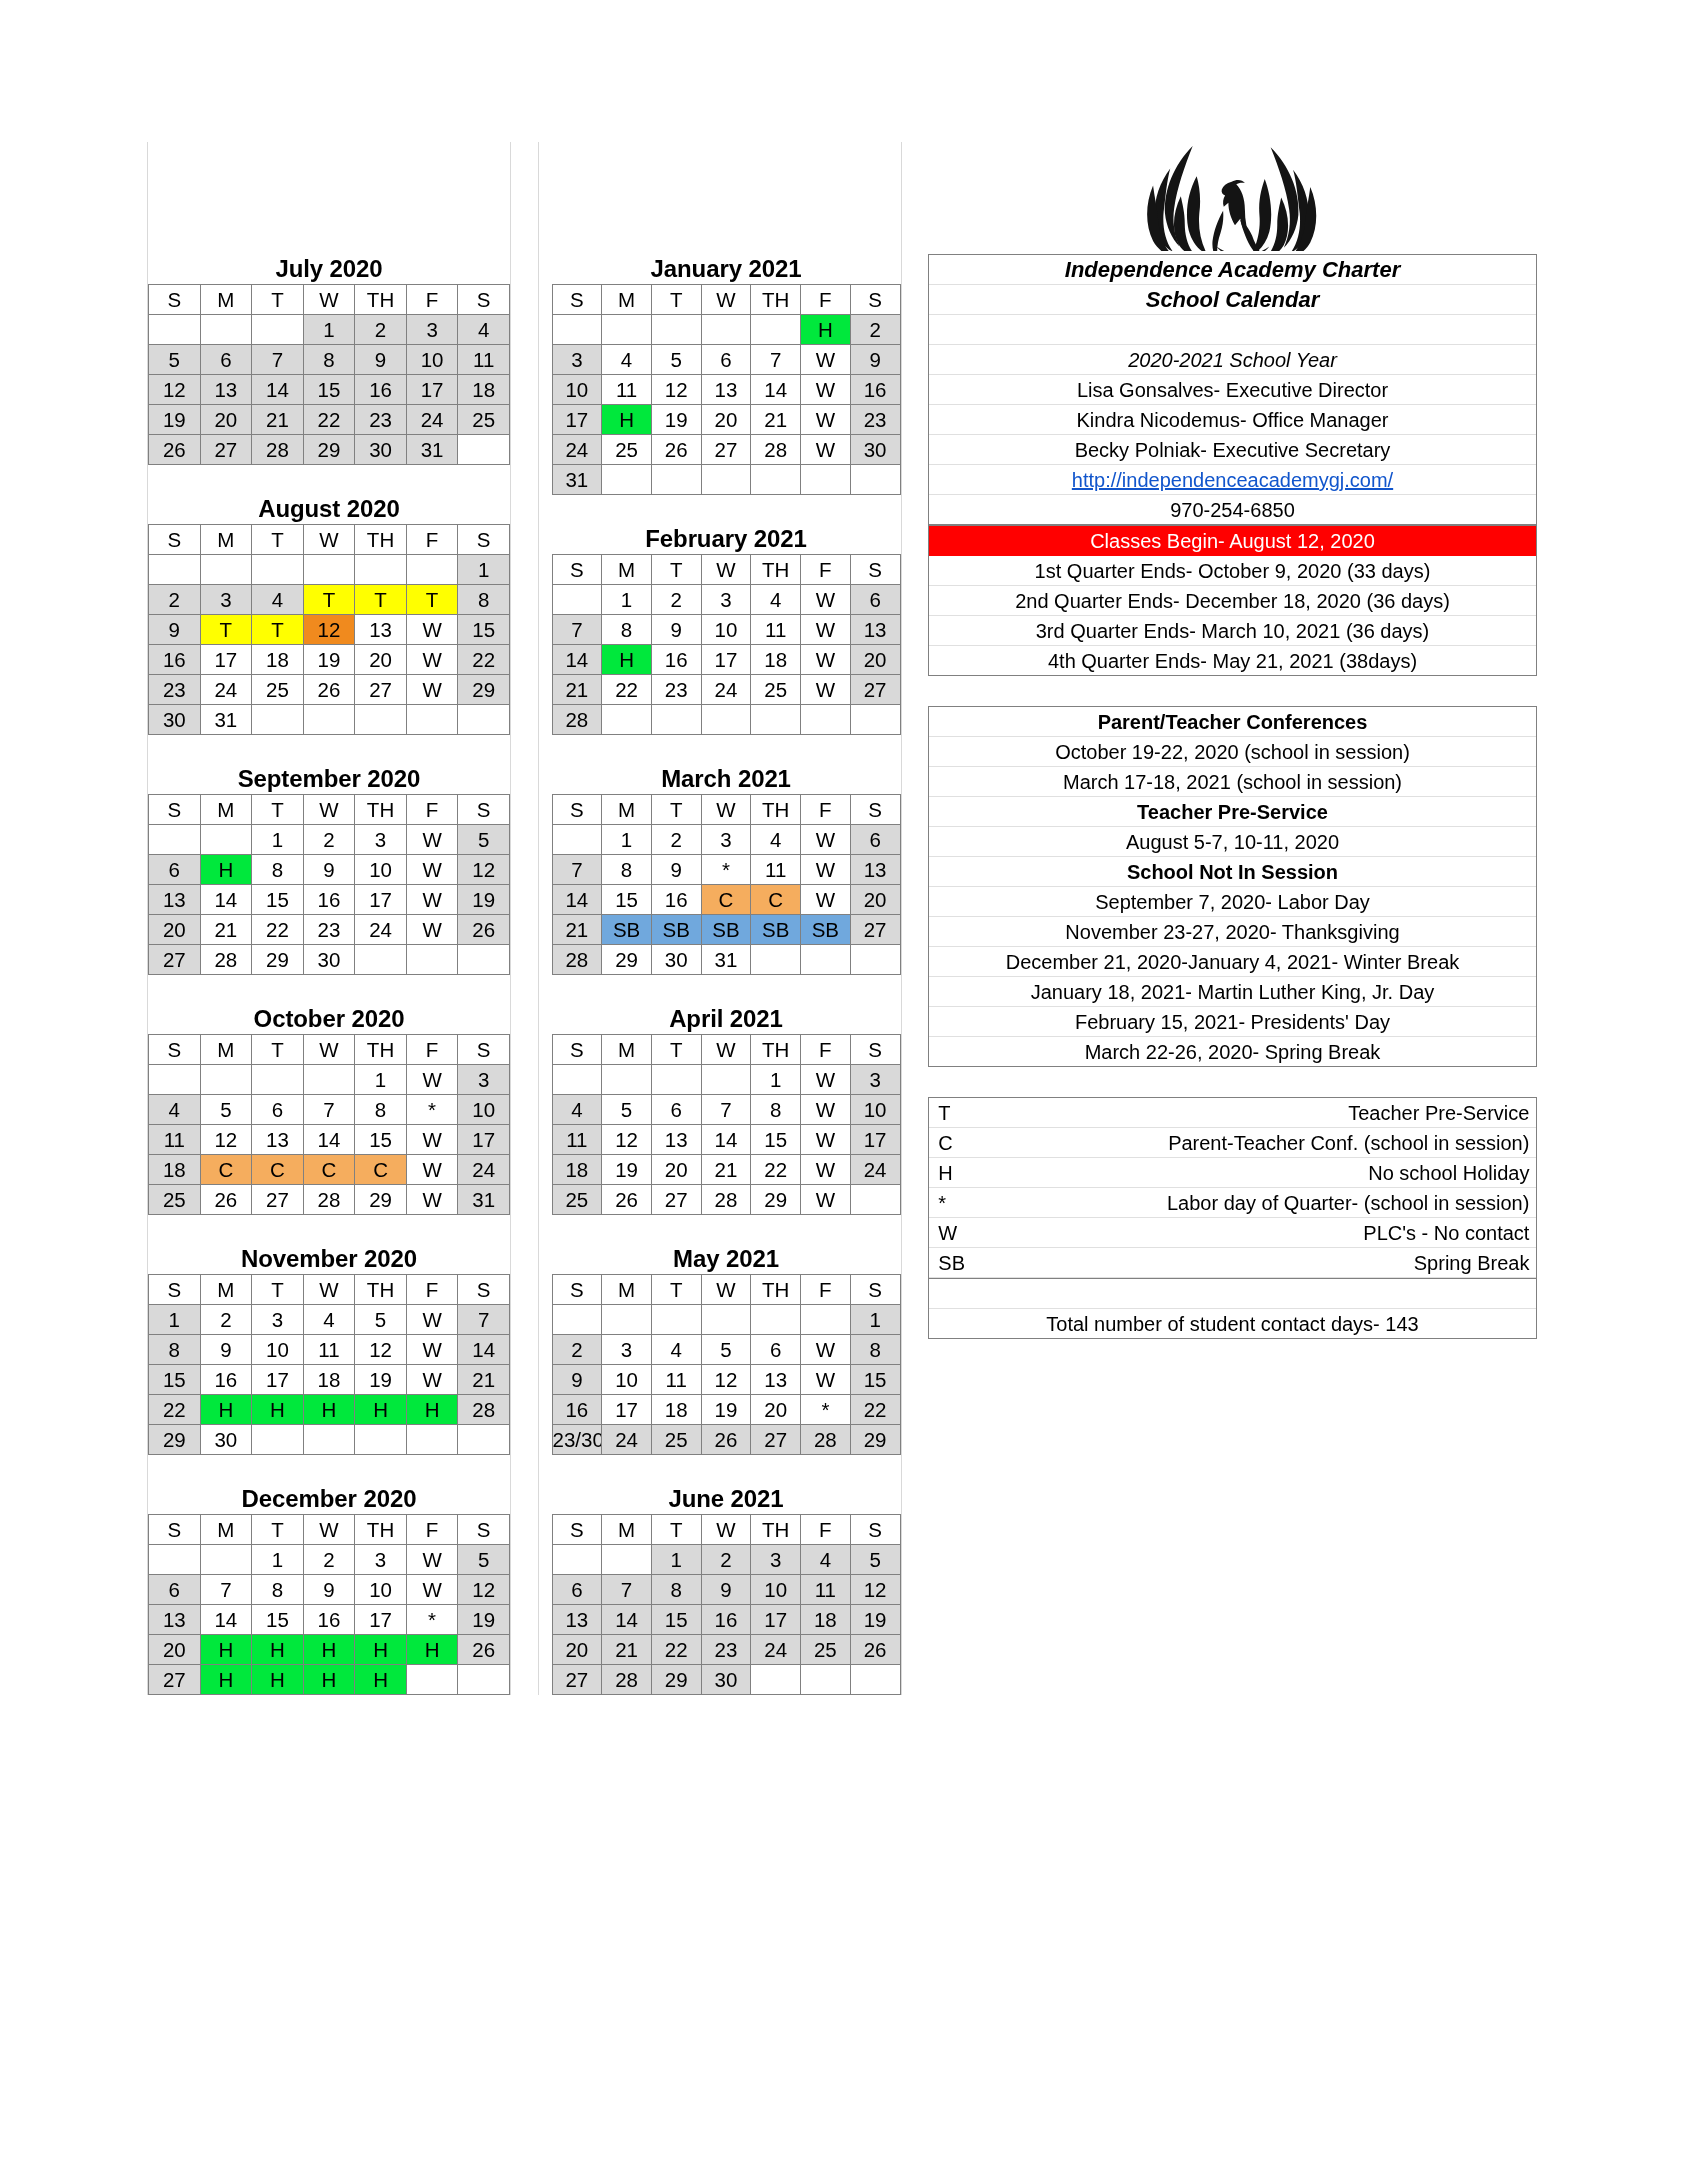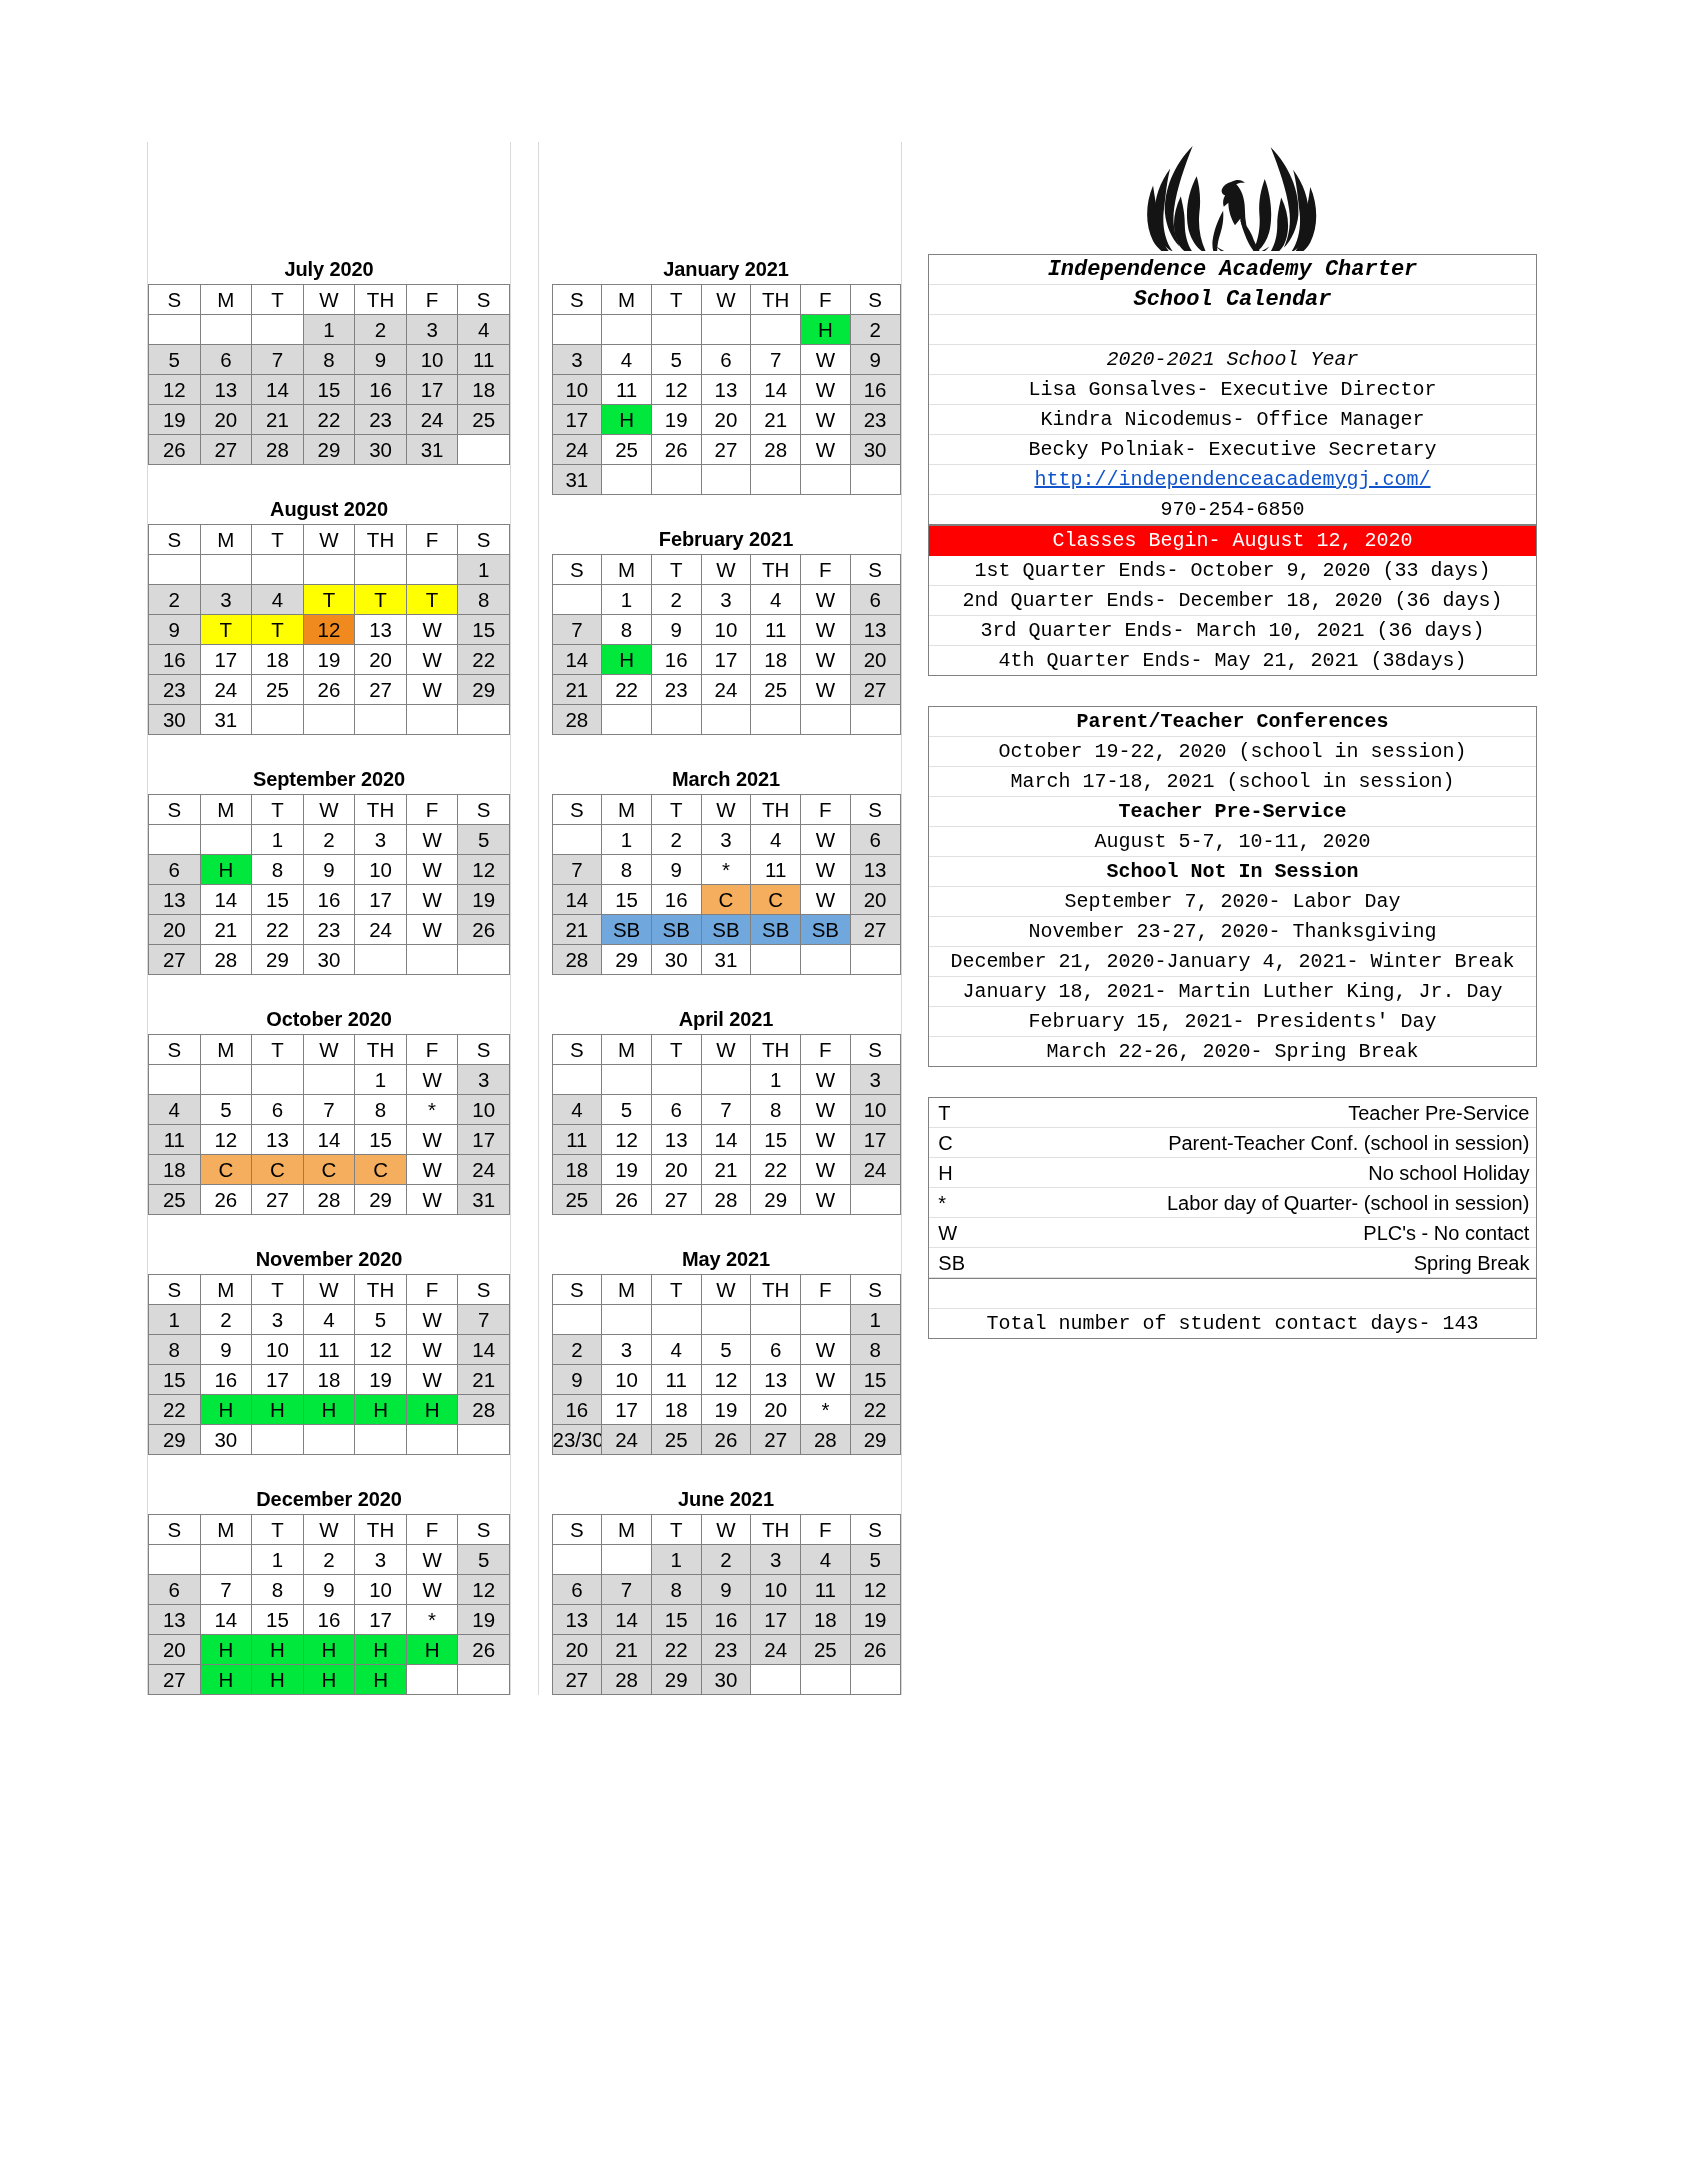--- a/index.html
+++ b/index.html
@@ -36,21 +36,21 @@
     border-left: 0.7px solid #d9d9d9;
     border-right: 0.7px solid #d9d9d9;
     box-sizing: border-box;
   }
   .cal-col.mid { margin-left: 26.5px; padding-left: 13px; }
 
   .month-block { width: 100%; }
 
   .month-title {
     text-align: center;
-    font-size: 20px;
+    font-size: 24px;
     font-weight: bold;
     height: 30px;
     line-height: 30px;
     white-space: nowrap;
     letter-spacing: -0.1px;
   }
   .spacer-row {
     height: 29px;
     border-bottom: 0.7px solid #e8e8e8;
   }
@@ -111,21 +111,20 @@
   }
   .panel .row {
     border-bottom: 0.7px solid #e0e0e0;
     text-align: center;
     font-size: 20px;
     height: 30px;
     line-height: 30px;
     white-space: nowrap;
     overflow: hidden;
     box-sizing: border-box;
-    font-family: Liberation Mono, monospace;
   }
   .panel .row.last { border-bottom: 0.7px solid #808080; }
   .panel .row.blank { color: transparent; }
   .panel .row.bold { font-weight: bold; }
   .panel .row.italic { font-style: italic; }
   .panel .row.title {
     font-weight: bold;
     font-style: italic;
     font-size: 22px;
   }

